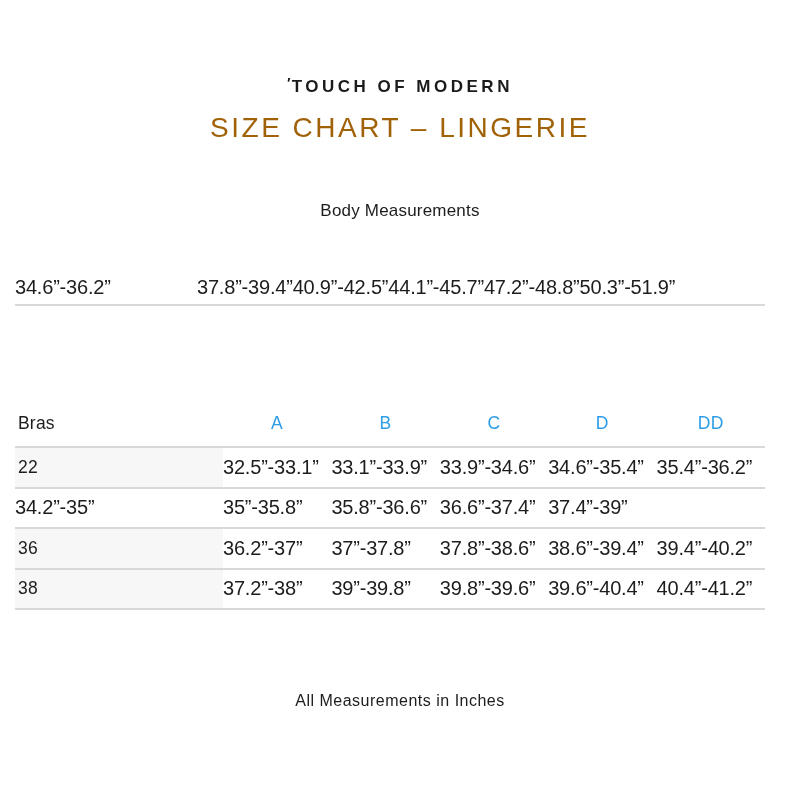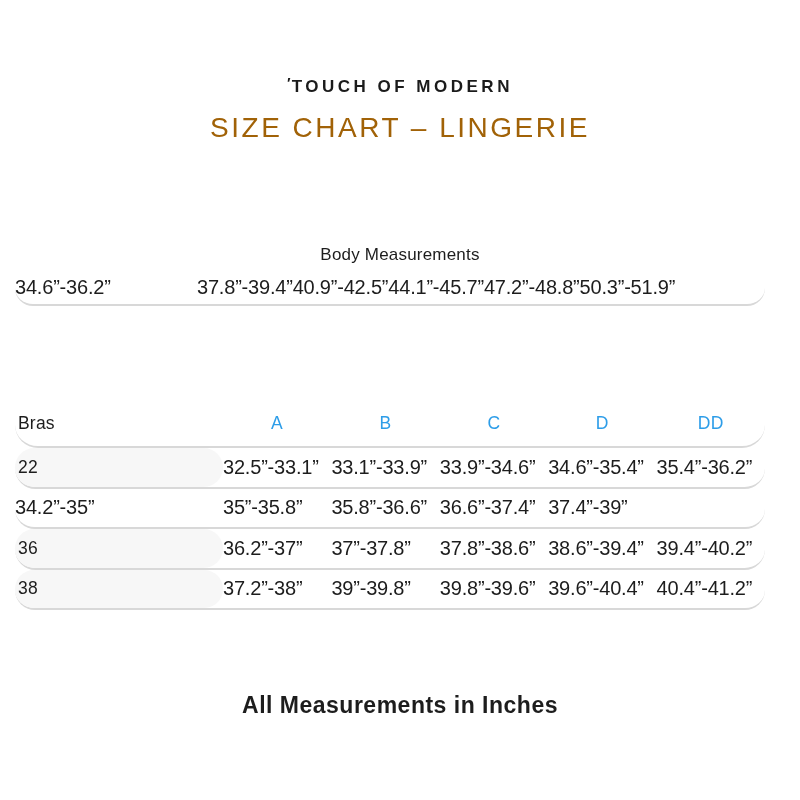--- a/index.html
+++ b/index.html
@@ -1,21 +1,21 @@
 <!DOCTYPE html>
 <html><head>
 <meta charset="utf-8">
 <style>
   :root {
     --blue: #2d9de8;
     --text: #1d1d1d;
     --divider: #d8d8d8;
     --label-bg: #f7f7f7;
   }
-  * { margin: 0; padding: 0; box-sizing: border-box; border-radius: 23px; }
+  * { margin: 0; padding: 0; box-sizing: border-box; }
   html, body { background: #ffffff; }
   body {
     width: 800px; height: 800px;
     font-family: "Liberation Sans", sans-serif;
     color: var(--text);
     position: relative;
     overflow: hidden;
   }
   .page { position: absolute; inset: 0; background: #fff; }
 
@@ -42,21 +42,20 @@
     letter-spacing: 2.5px;
     color: #a16207;
     white-space: nowrap;
   }
 
   .subtitle {
     position: absolute; top: 201px; left: 0; width: 100%;
     text-align: center;
     font-size: 17px; font-weight: 400;
     letter-spacing: 0.2px;
-    margin-top: 44px;
   }
 
   .sizetable { position: absolute; left: 15px; width: 750px; }
   .table-underwear { top: 270px; }
   .table-bras { top: 400px; }
 
   .row { display: grid; width: 100%; }
   .table-underwear .row { grid-template-columns: 182px repeat(6, 1fr); }
   .table-bras .row { grid-template-columns: 208px repeat(5, 1fr); }
 
@@ -87,21 +86,21 @@
     align-self: center;
     text-align: left;
     font-size: 20px;
     letter-spacing: -0.2px;
     white-space: nowrap;
   }
 
   .footer {
     position: absolute; top: 692px; left: 0; width: 100%;
     text-align: center;
-    font-size: 23px; font-weight: 700;
+    font-size: 16px; font-weight: 400;
     letter-spacing: 0.5px;
   }
 </style>
 </head>
 <body>
 
 <div class="page">
 
   <div class="logo">
     <span class="logo-mark">′</span><span>TOUCH OF MODERN</span>

